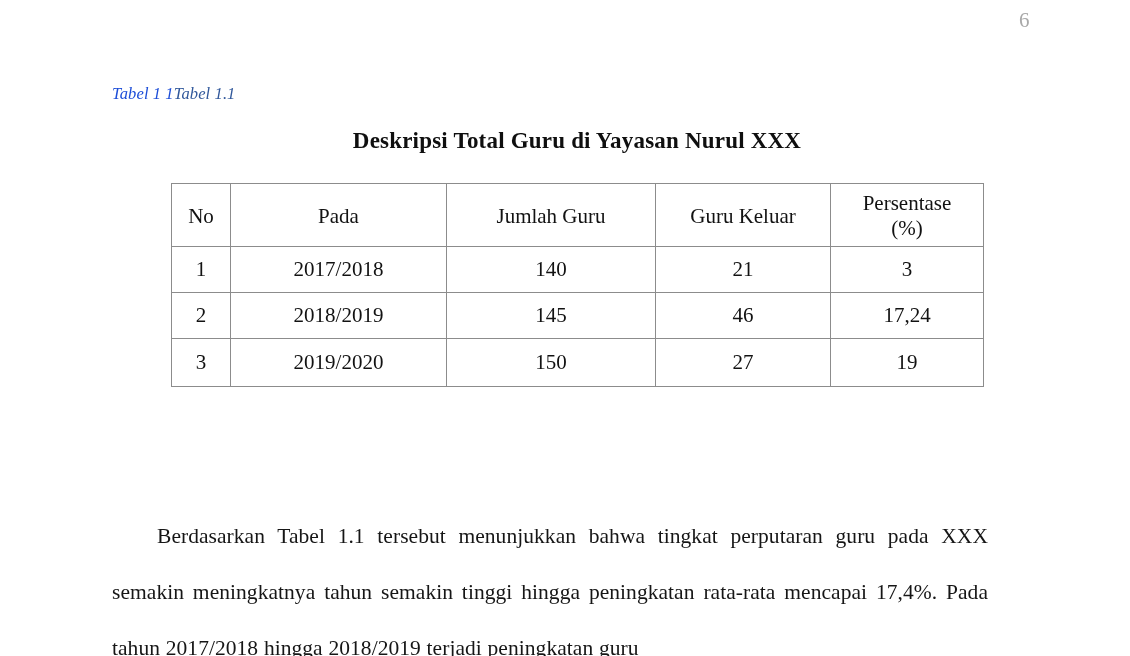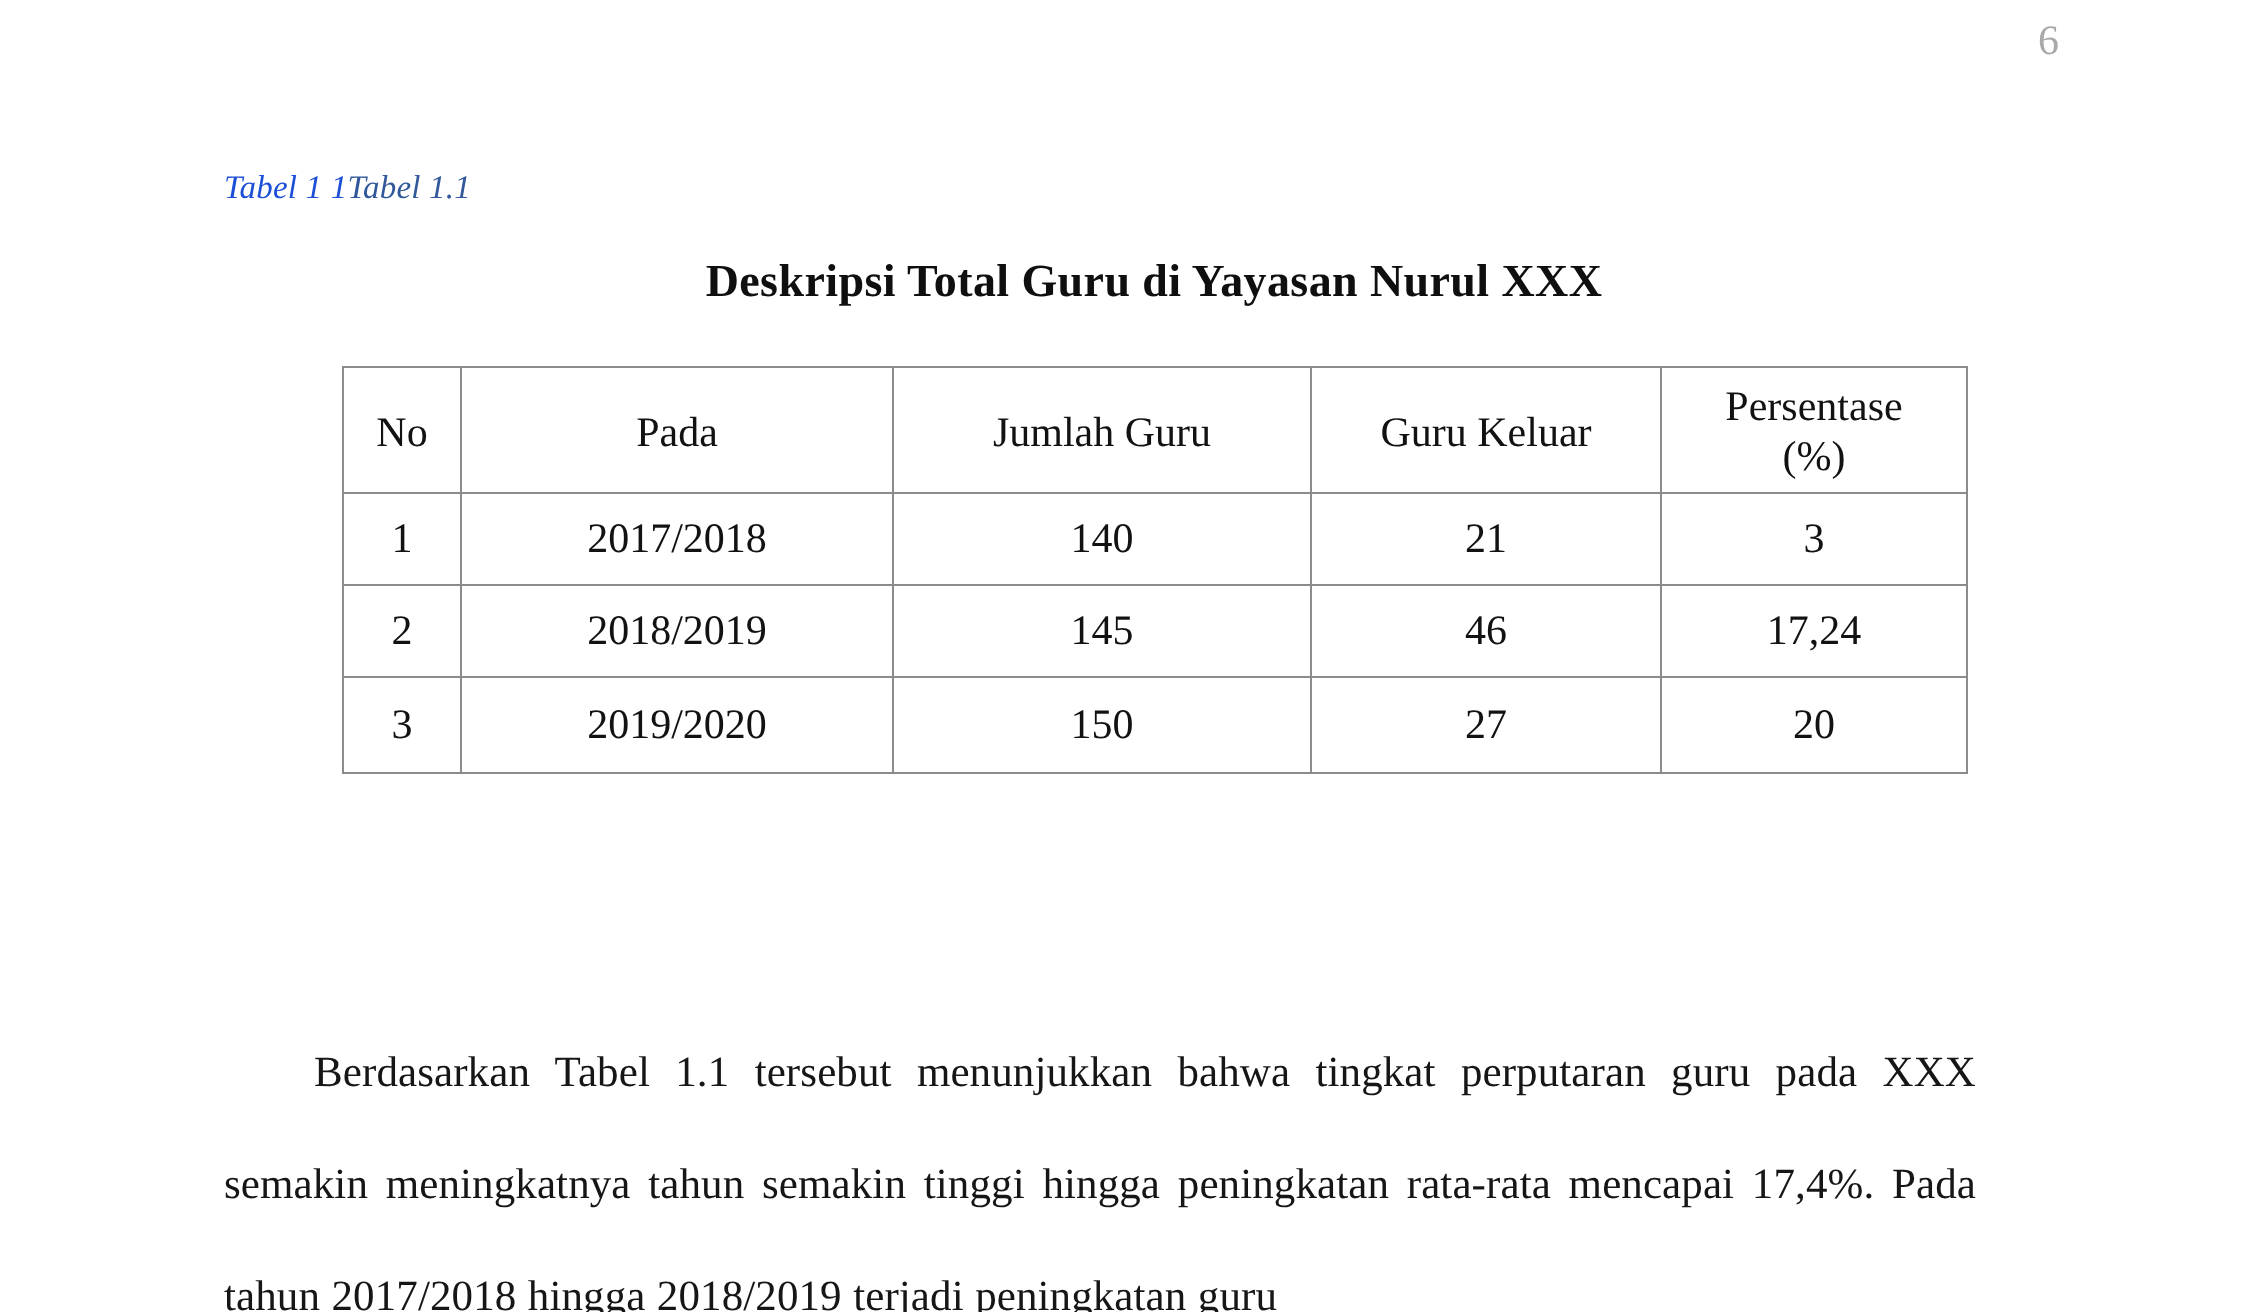--- a/index.html
+++ b/index.html
@@ -159,18 +159,18 @@
       <td>2018/2019</td>
       <td>145</td>
       <td>46</td>
       <td>17,24</td>
     </tr>
     <tr>
       <td>3</td>
       <td>2019/2020</td>
       <td>150</td>
       <td>27</td>
-      <td>20</td>
+      <td>19</td>
     </tr>
   </tbody>
 </table>
 
 <p class="body-paragraph">Berdasarkan Tabel 1.1 tersebut menunjukkan bahwa tingkat perputaran guru pada XXX semakin meningkatnya tahun semakin tinggi hingga peningkatan rata-rata mencapai 17,4%. Pada tahun 2017/2018 hingga 2018/2019 terjadi peningkatan guru</p>
 
 </body></html>

